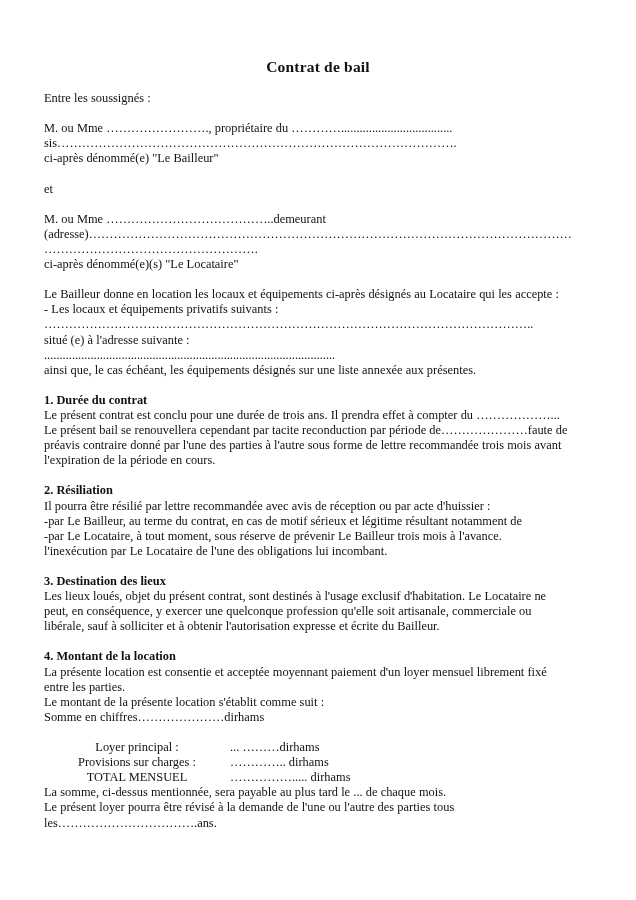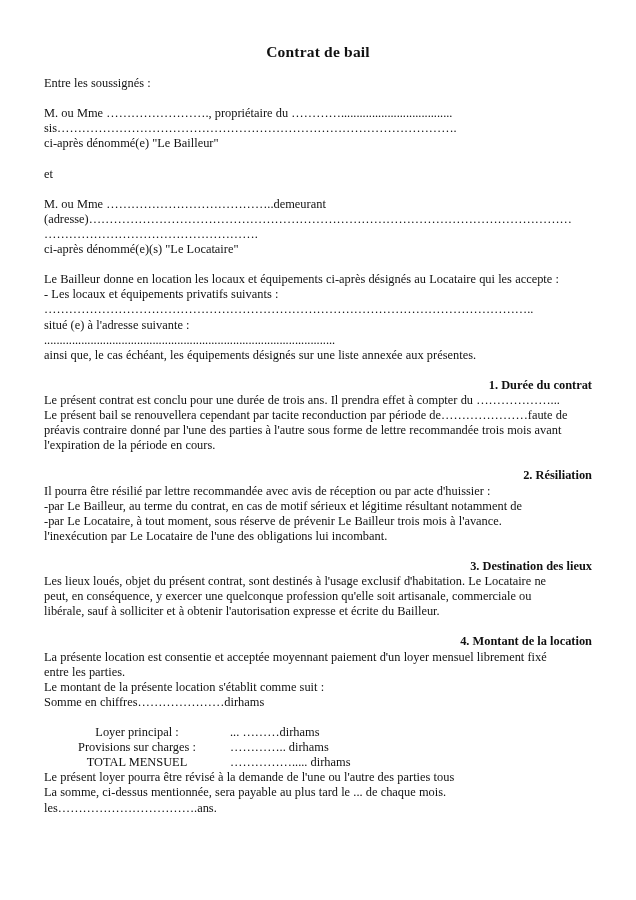--- a/index.html
+++ b/index.html
@@ -15,21 +15,21 @@
     font-family: "Liberation Serif", "DejaVu Serif", serif;
     color: #111111;
     -webkit-font-smoothing: antialiased;
   }
   .page {
     position: relative;
     width: 636px;
     height: 900px;
     background: #ffffff;
     box-sizing: border-box;
-    padding: 0 44px;
+    padding: 15px 44px;
   }
   .doc-title {
     text-align: center;
     font-weight: bold;
     font-size: 15.5px;
     line-height: 20px;
     margin: 0;
     padding-top: 42px;
     letter-spacing: 0.2px;
   }
@@ -44,21 +44,20 @@
     word-spacing: 0.1px;
   }
   .spacer {
     height: 15.1px;
   }
   h2.section-heading {
     margin: 0;
     font-size: 12.4px;
     line-height: 15.1px;
     font-weight: bold;
-    text-align: right;
   }
   .dots {
     letter-spacing: 0px;
   }
   .fee-table {
     border-collapse: collapse;
     width: 100%;
     table-layout: fixed;
   }
   .fee-table td {
@@ -162,18 +161,18 @@
           <td class="fee-label">Provisions sur charges :</td>
           <td class="fee-value">………….. dirhams</td>
         </tr>
         <tr>
           <td class="fee-label">TOTAL MENSUEL</td>
           <td class="fee-value">……………..... dirhams</td>
         </tr>
       </tbody>
     </table>
 
+    <p class="line">La somme, ci-dessus mentionnée, sera payable au plus tard le ... de chaque mois.</p>
     <p class="line">Le présent loyer pourra être révisé à la demande de l'une ou l'autre des parties tous</p>
-    <p class="line">La somme, ci-dessus mentionnée, sera payable au plus tard le ... de chaque mois.</p>
     <p class="line">les…………………………….ans.</p>
 
   </div>
 </div>
 
 </body></html>

